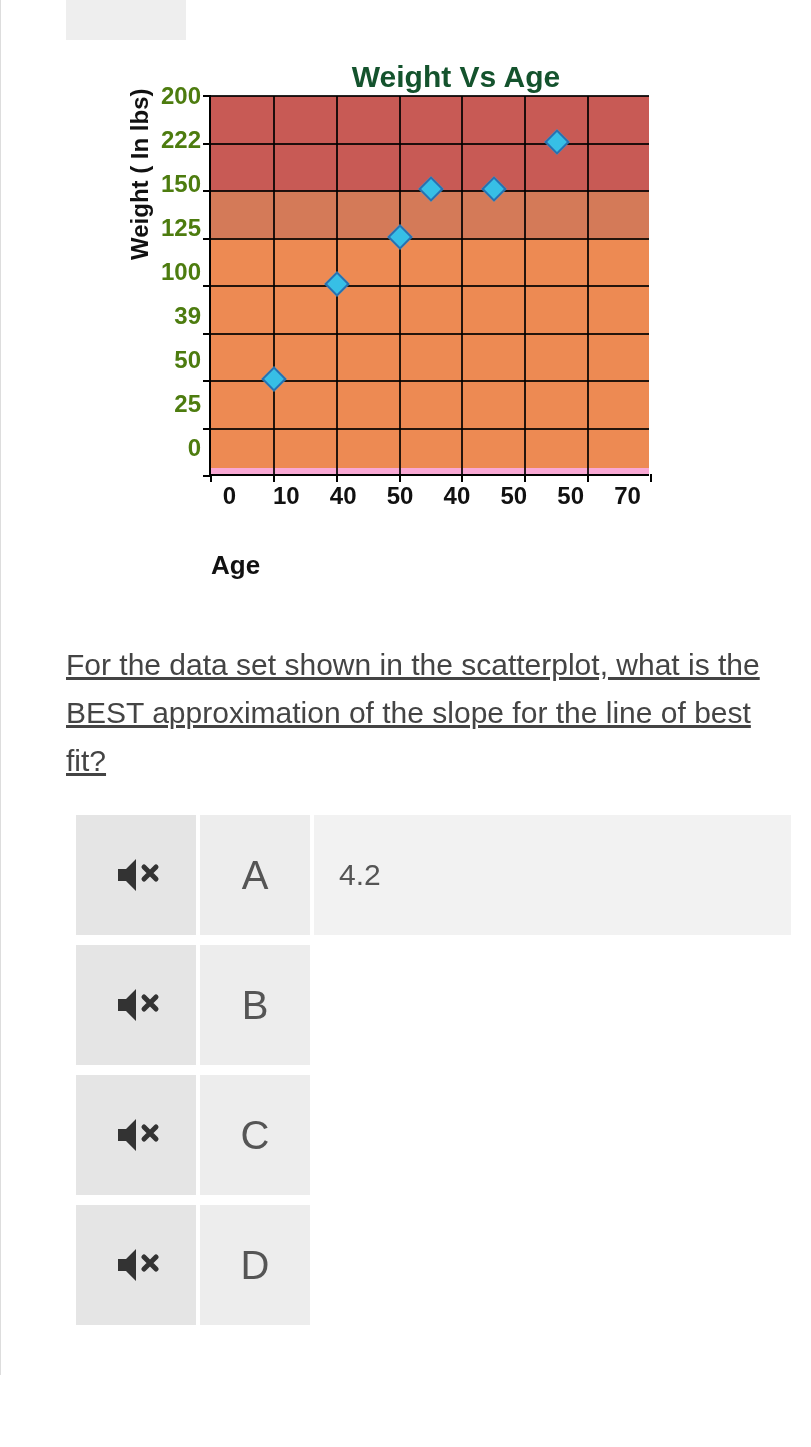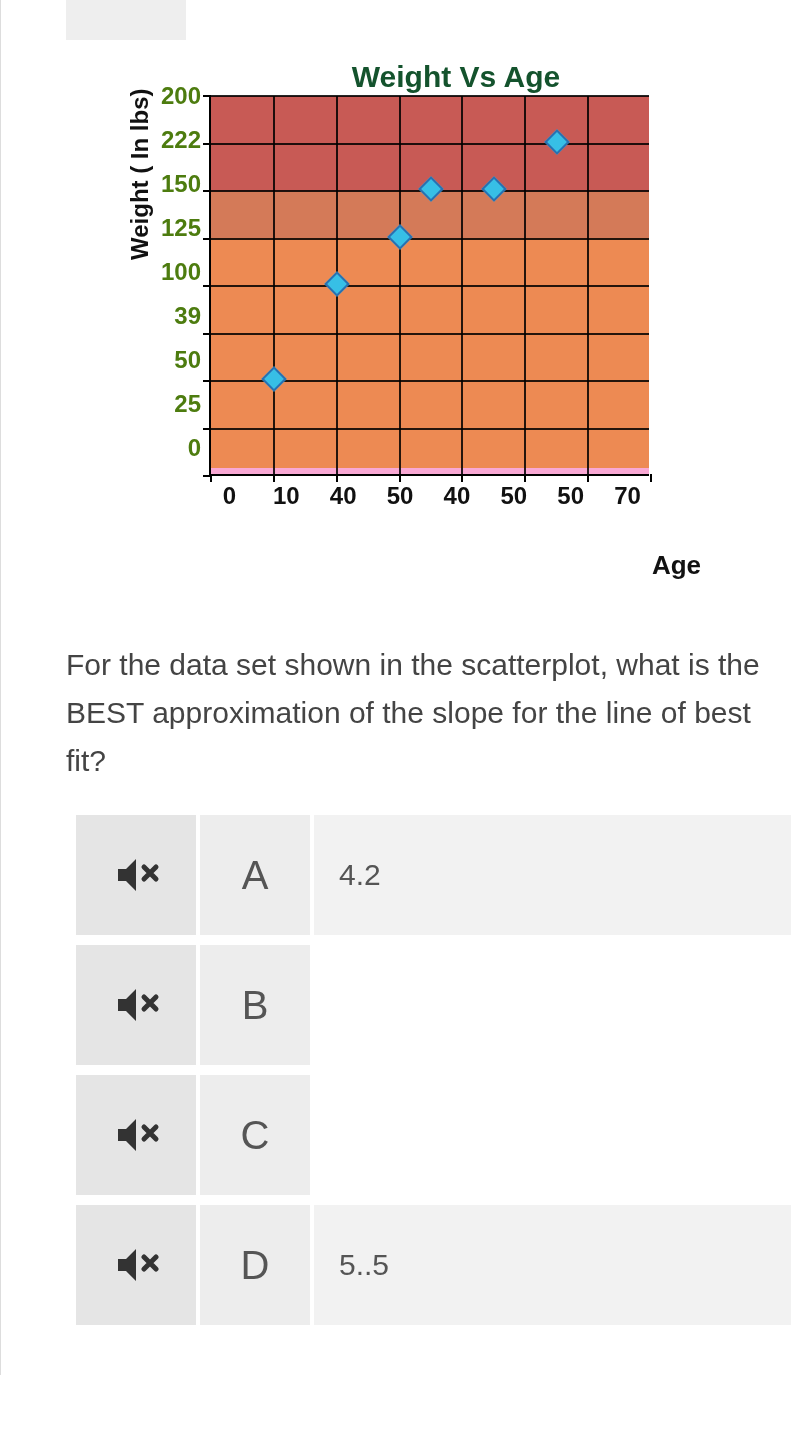--- a/index.html
+++ b/index.html
@@ -40,21 +40,21 @@
     left: 15px;
     top: 200px;
     transform: rotate(-90deg);
     transform-origin: left top;
     font-weight: bold;
     font-size: 24px;
     color: #111;
     white-space: nowrap;
   }
   .xlabel {
-    text-align: right;
+    text-align: left;
     font-weight: bold;
     font-size: 26px;
     color: #111;
     margin-top: 40px;
     padding-left: 100px;
   }
   .plot-row { display: flex; align-items: flex-start; }
   .yticks {
     display: flex;
     flex-direction: column;
@@ -102,20 +102,21 @@
     color: #111;
     margin-top: 6px;
   }
   .xticks div { flex: 1; text-align: center; }
 
   .question {
     font-size: 30px;
     color: #444;
     line-height: 1.6;
     margin: 0 0 30px 45px;
+    text-decoration: underline;
   }
 
   .options { margin-left: 55px; margin-right: 0; }
   .opt-row {
     display: flex;
     margin-bottom: 10px;
     height: 120px;
   }
   .opt-audio {
     width: 120px;
@@ -255,16 +256,15 @@
         <div class="opt-letter">C</div>
       </div>
       <div class="opt-row">
         <div class="opt-audio mute-icon">
           <svg viewBox="0 0 24 24">
             <path d="M3 9v6h4l5 5V4L7 9H3z"></path>
             <path d="M16 8l6 6M22 8l-6 6" stroke="#333" stroke-width="2.5" fill="none" stroke-linecap="round"></path>
           </svg>
         </div>
         <div class="opt-letter">D</div>
-        <div class="opt-text">5..5</div>
       </div>
     </div>
 </div>
 
 </body></html>

